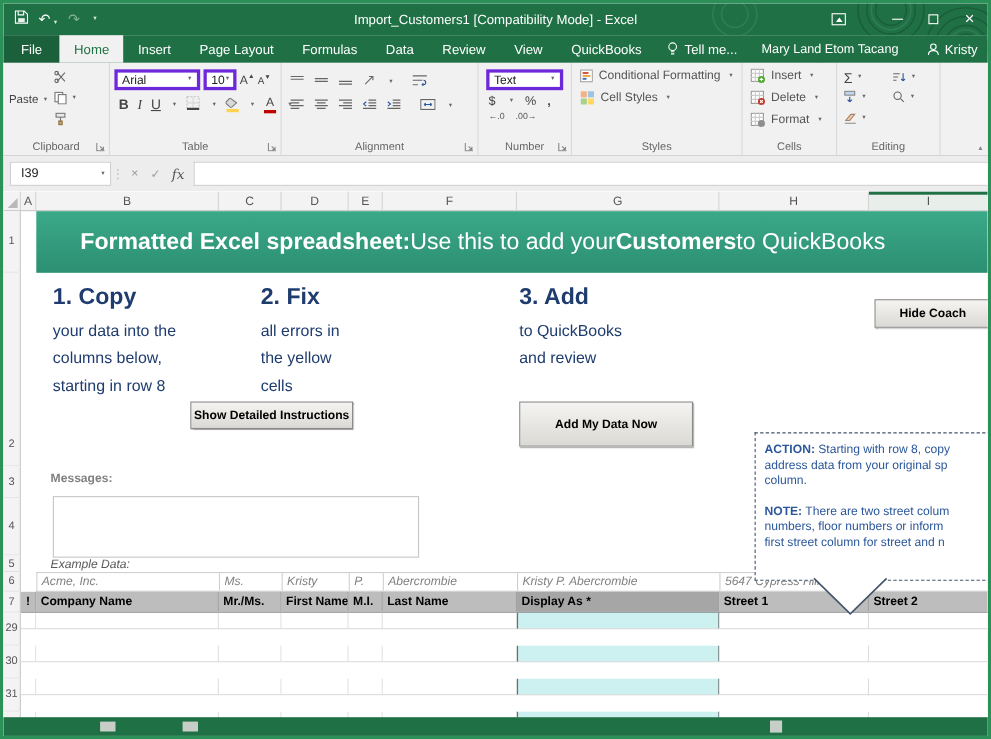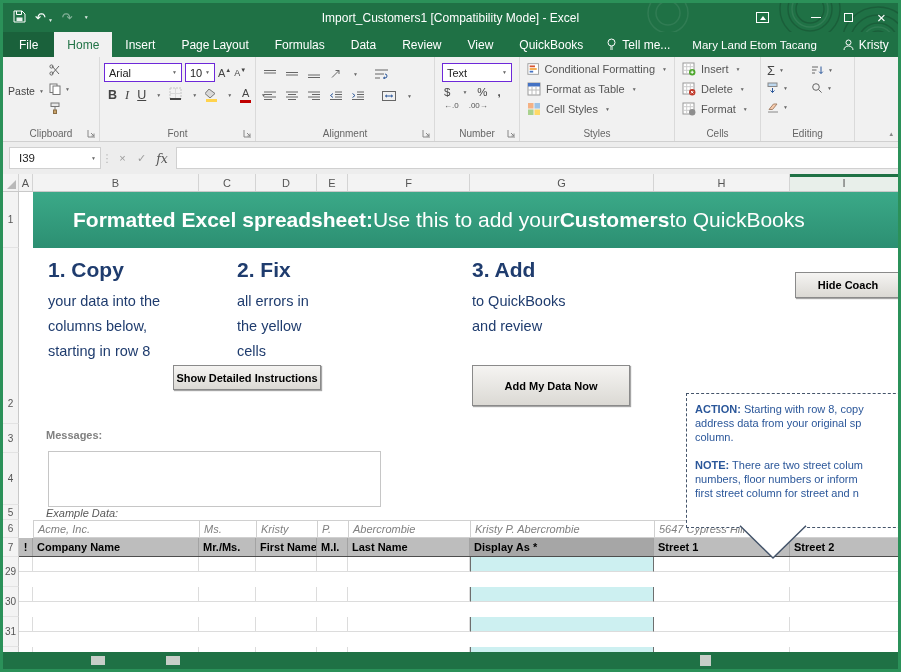--- a/index.html
+++ b/index.html
@@ -35,21 +35,21 @@
 
   
   .ribbon{position:absolute;left:0;right:0;top:54px;height:85px;background:#F1F1F1;border-bottom:1px solid #D0D0D0;display:flex;color:#444}
   .grp{position:relative;height:100%;border-right:1px solid #DADADA;flex:none}
   .grplabel{position:absolute;bottom:2px;left:0;right:0;text-align:center;font-size:10px;color:#666}
   .launcher{position:absolute;bottom:3px;right:3px}
   .paste-big{position:absolute;left:5px;top:4px;width:34px;height:60px;display:flex;flex-direction:row;align-items:center;justify-content:center;gap:2px;font-size:10.5px}
   .clip-col{position:absolute;left:46px;top:7px;display:flex;flex-direction:column;gap:7px}
   .clip-item{display:flex;align-items:center;gap:2px}
   .frow1{display:flex;align-items:center;gap:3px;margin:6px 4px 3px}
-  .combo{height:19px;border:1px solid #6d28d9;background:#fff;font-size:11px;display:flex;align-items:center;padding:0 4px;color:#222}
+  .combo{height:19px;border:3px solid #6d28d9;background:#fff;font-size:11px;display:flex;align-items:center;padding:0 4px;color:#222}
   .combo .car{margin-left:auto}
   .frow2{display:flex;align-items:center;gap:8px;margin:5px 8px;font-size:12.5px}
   .bld{font-weight:bold}
   .itl{font-style:italic;font-family:"Liberation Serif",serif}
   .unl{text-decoration:underline}
   .fc{display:inline-flex;flex-direction:column;align-items:center;line-height:1;font-size:11px}
   .fc-bar{width:11px;height:3px;margin-top:1px}
   .al-row{display:flex;align-items:center;gap:9px;margin:8px 8px 4px}
   .num-combo{margin:6px 7px 4px;width:70px}
   .num-row{display:flex;align-items:center;gap:10px;margin:1px 9px;font-size:11.5px}
@@ -255,21 +255,21 @@
             </svg>
             <span class="fc-bar" style="background:#FFD34D"></span>
           </span>
           <span class="car">▼</span>
         <span class="fc">
             <span>A</span>
             <span class="fc-bar" style="background:#C00000"></span>
           </span>
           <span class="car">▼</span>
       </div>
-      <div class="grplabel">Font</div>
+      <div class="grplabel">Table</div>
       <svg class="launcher" width="9" height="9" viewBox="0 0 9 9">
           <path d="M1 1v7h7" fill="none" stroke="#888"></path>
           <path d="M4 4l3 3M7 4.5V7H4.5" fill="none" stroke="#888"></path>
         </svg>
     </div>
 
     <div class="grp" style="width:179px">
       <div class="al-row">
         <span><svg width="13" height="10">
               <path d="M0 1.5h12M0 4h12" stroke="#666"></path>
@@ -345,29 +345,20 @@
 
     <div class="grp" style="width:155px">
       <div class="style-item" style="margin-top:2px">
         <svg width="14" height="14" viewBox="0 0 14 14">
             <rect x="1" y="1" width="12" height="12" fill="#fff" stroke="#999"></rect>
             <rect x="3" y="3" width="6" height="2" fill="#D65532"></rect>
             <rect x="3" y="6" width="8" height="2" fill="#F2A33C"></rect>
             <rect x="3" y="9" width="4" height="2" fill="#4472C4"></rect>
           </svg>
         <span>Conditional Formatting</span>
-          <span class="car">▼</span>
-      </div>
-      <div class="style-item">
-        <svg width="14" height="14" viewBox="0 0 14 14">
-            <rect x="1" y="1" width="12" height="12" fill="#fff" stroke="#999"></rect>
-            <rect x="1" y="1" width="12" height="3.5" fill="#4472C4"></rect>
-            <path d="M1 8h12M5 4.5v8.5M9 4.5v8.5" stroke="#BBB"></path>
-          </svg>
-        <span>Format as Table</span>
           <span class="car">▼</span>
       </div>
       <div class="style-item">
         <svg width="14" height="14" viewBox="0 0 14 14">
             <rect x="1" y="1" width="5.5" height="5.5" fill="#F4B183"></rect>
             <rect x="7.5" y="1" width="5.5" height="5.5" fill="#9DC3E6"></rect>
             <rect x="1" y="7.5" width="5.5" height="5.5" fill="#A9D18E"></rect>
             <rect x="7.5" y="7.5" width="5.5" height="5.5" fill="#FFD966"></rect>
           </svg>
         <span>Cell Styles</span>

